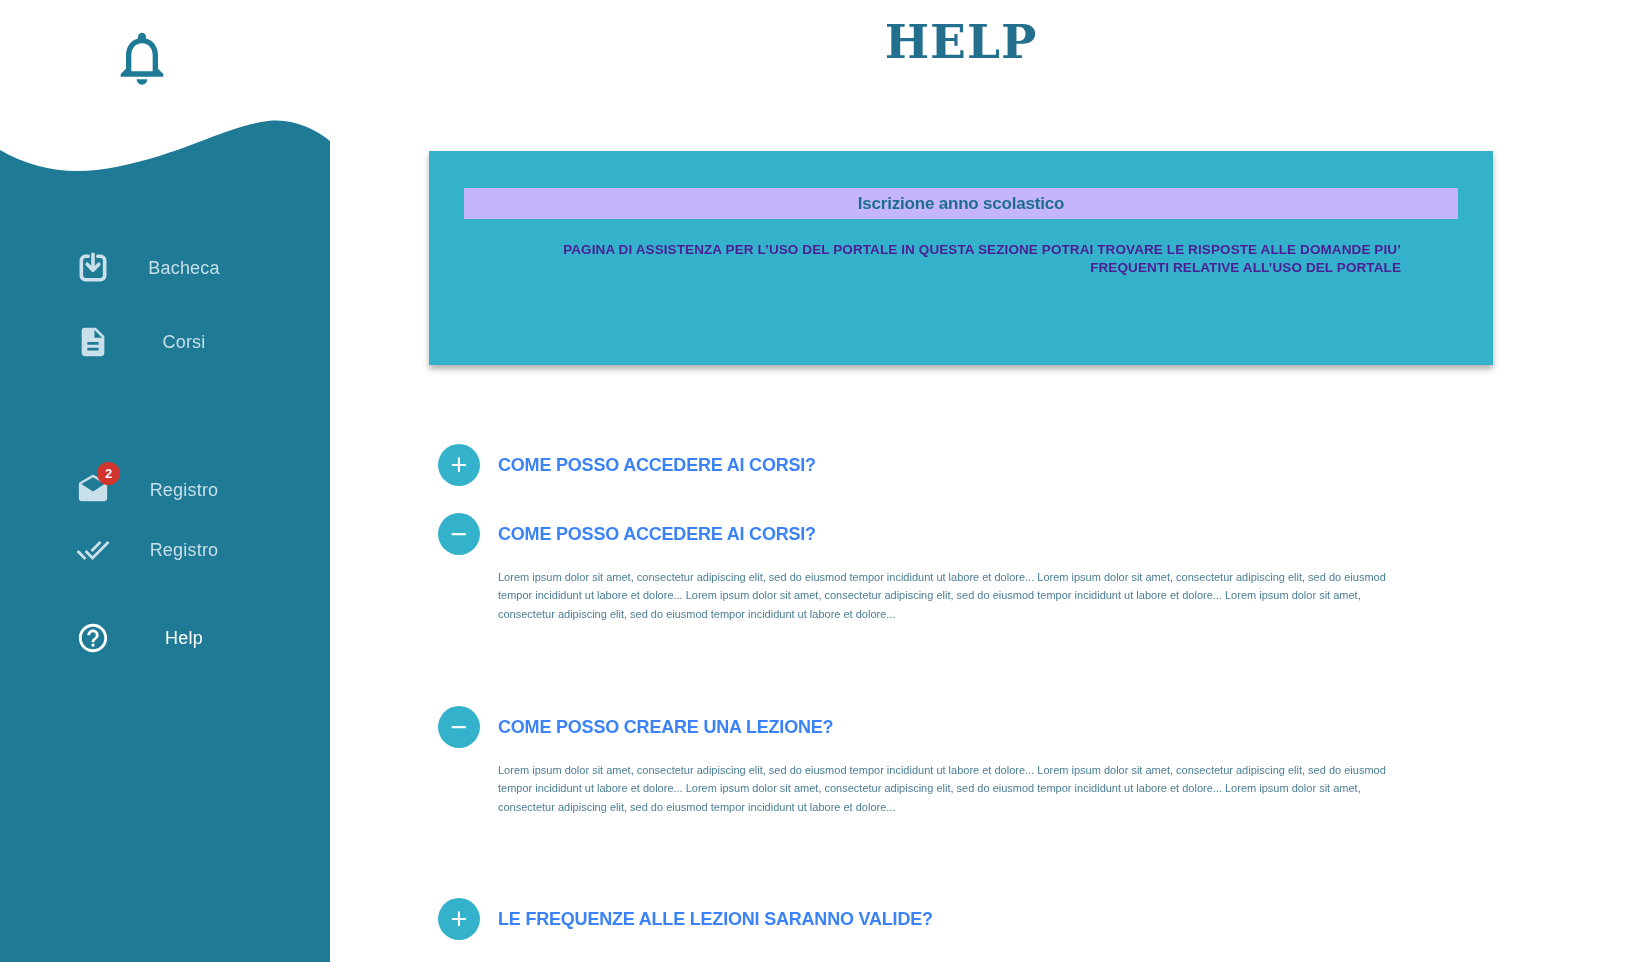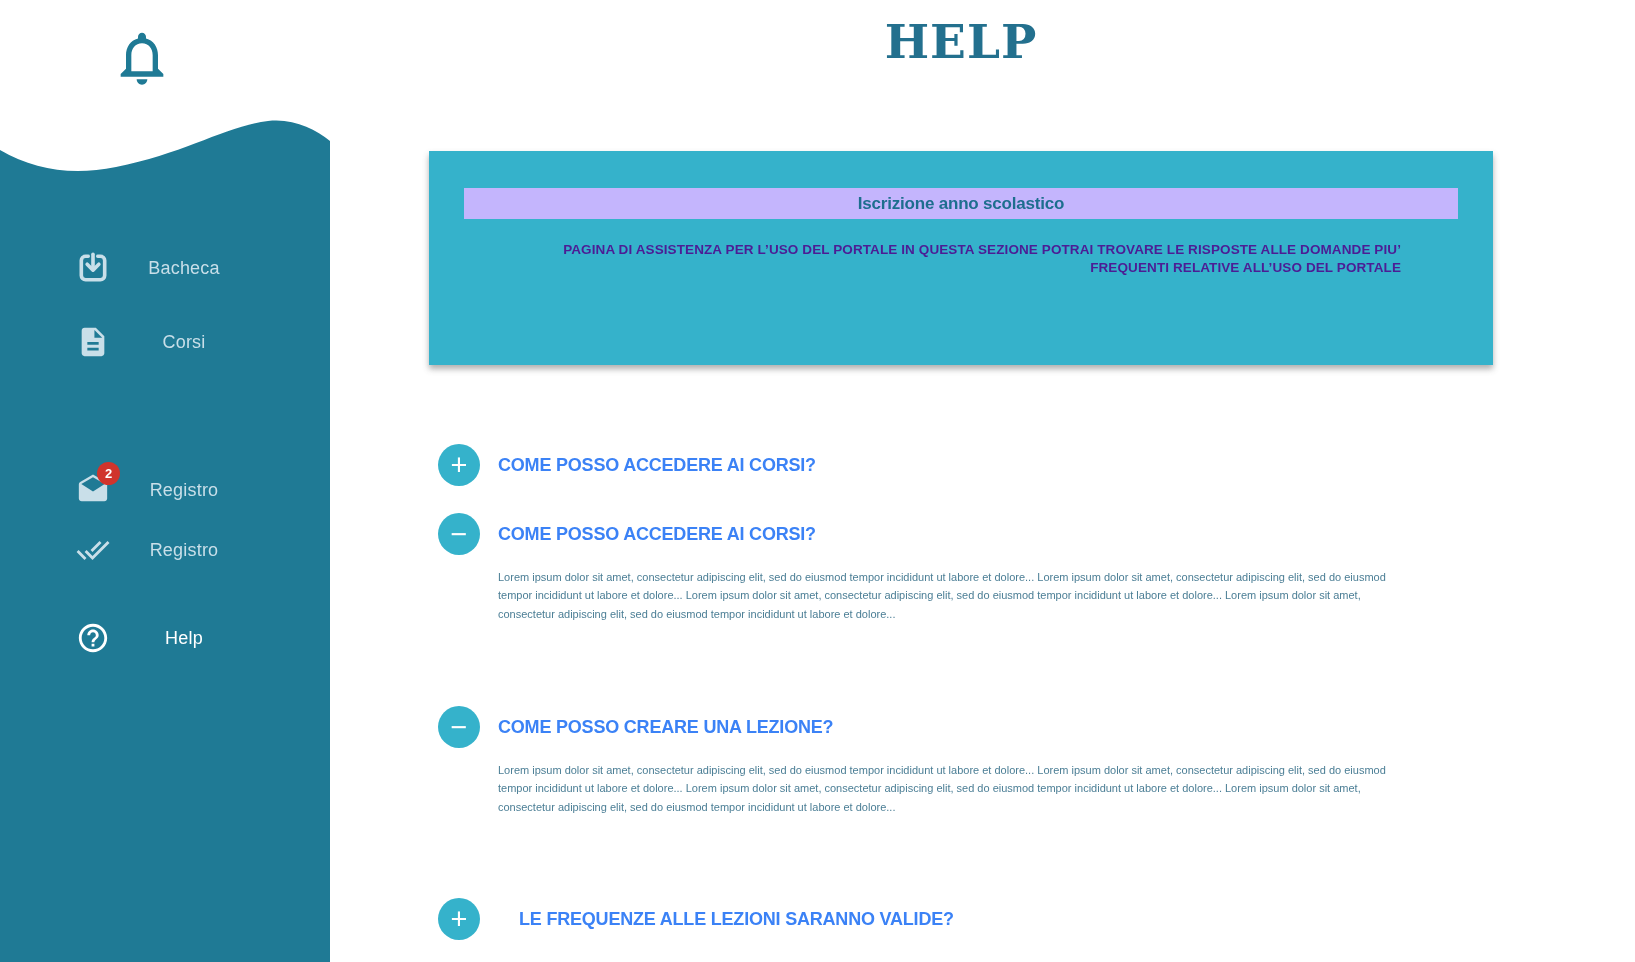--- a/index.html
+++ b/index.html
@@ -138,15 +138,15 @@
 
   <div class="faq-toggle" style="top:706px;">
     <span>−</span>
   </div>
   <div class="faq-question" style="top:717px;">COME POSSO CREARE UNA LEZIONE?</div>
   <div class="faq-answer" style="top:761px;">Lorem ipsum dolor sit amet, consectetur adipiscing elit, sed do eiusmod tempor incididunt ut labore et dolore... Lorem ipsum dolor sit amet, consectetur adipiscing elit, sed do eiusmod tempor incididunt ut labore et dolore... Lorem ipsum dolor sit amet, consectetur adipiscing elit, sed do eiusmod tempor incididunt ut labore et dolore... Lorem ipsum dolor sit amet, consectetur adipiscing elit, sed do eiusmod tempor incididunt ut labore et dolore...</div>
 
   <div class="faq-toggle" style="top:898px;">
     <span>+</span>
   </div>
-  <div class="faq-question" style="top:909px;margin-left:21px;">LE FREQUENZE ALLE LEZIONI SARANNO VALIDE?</div>
+  <div class="faq-question" style="top:909px;">LE FREQUENZE ALLE LEZIONI SARANNO VALIDE?</div>
 
 </div>
 
 </body></html>

